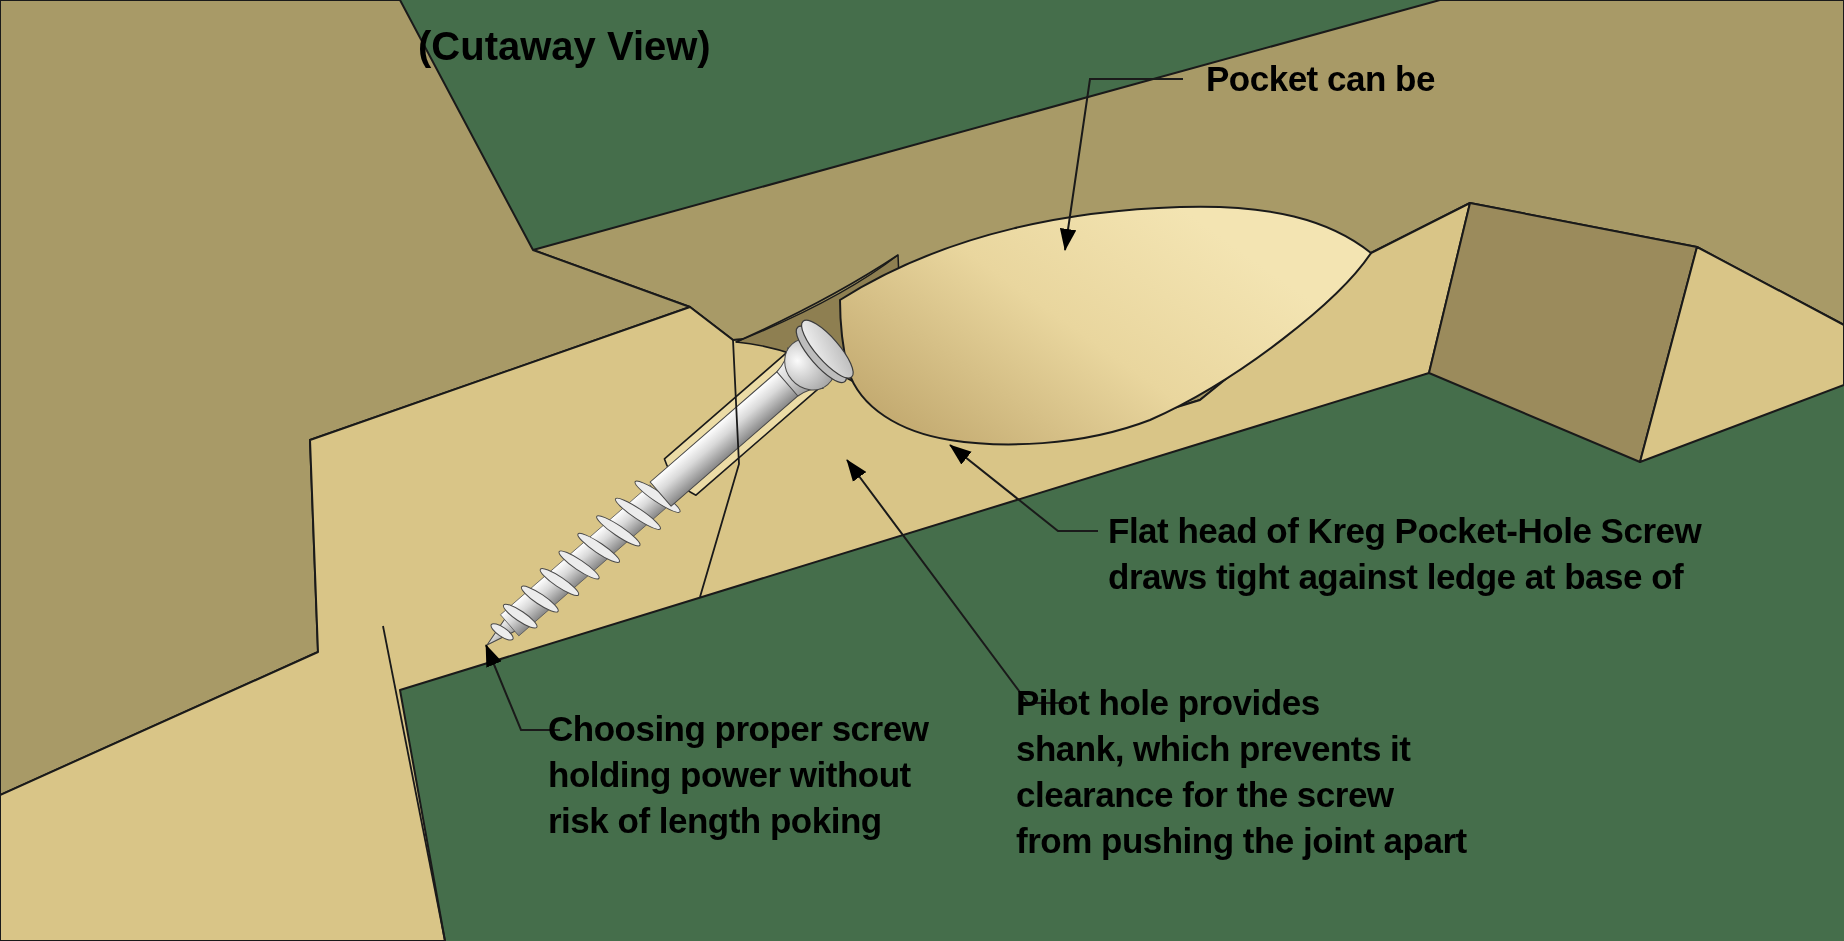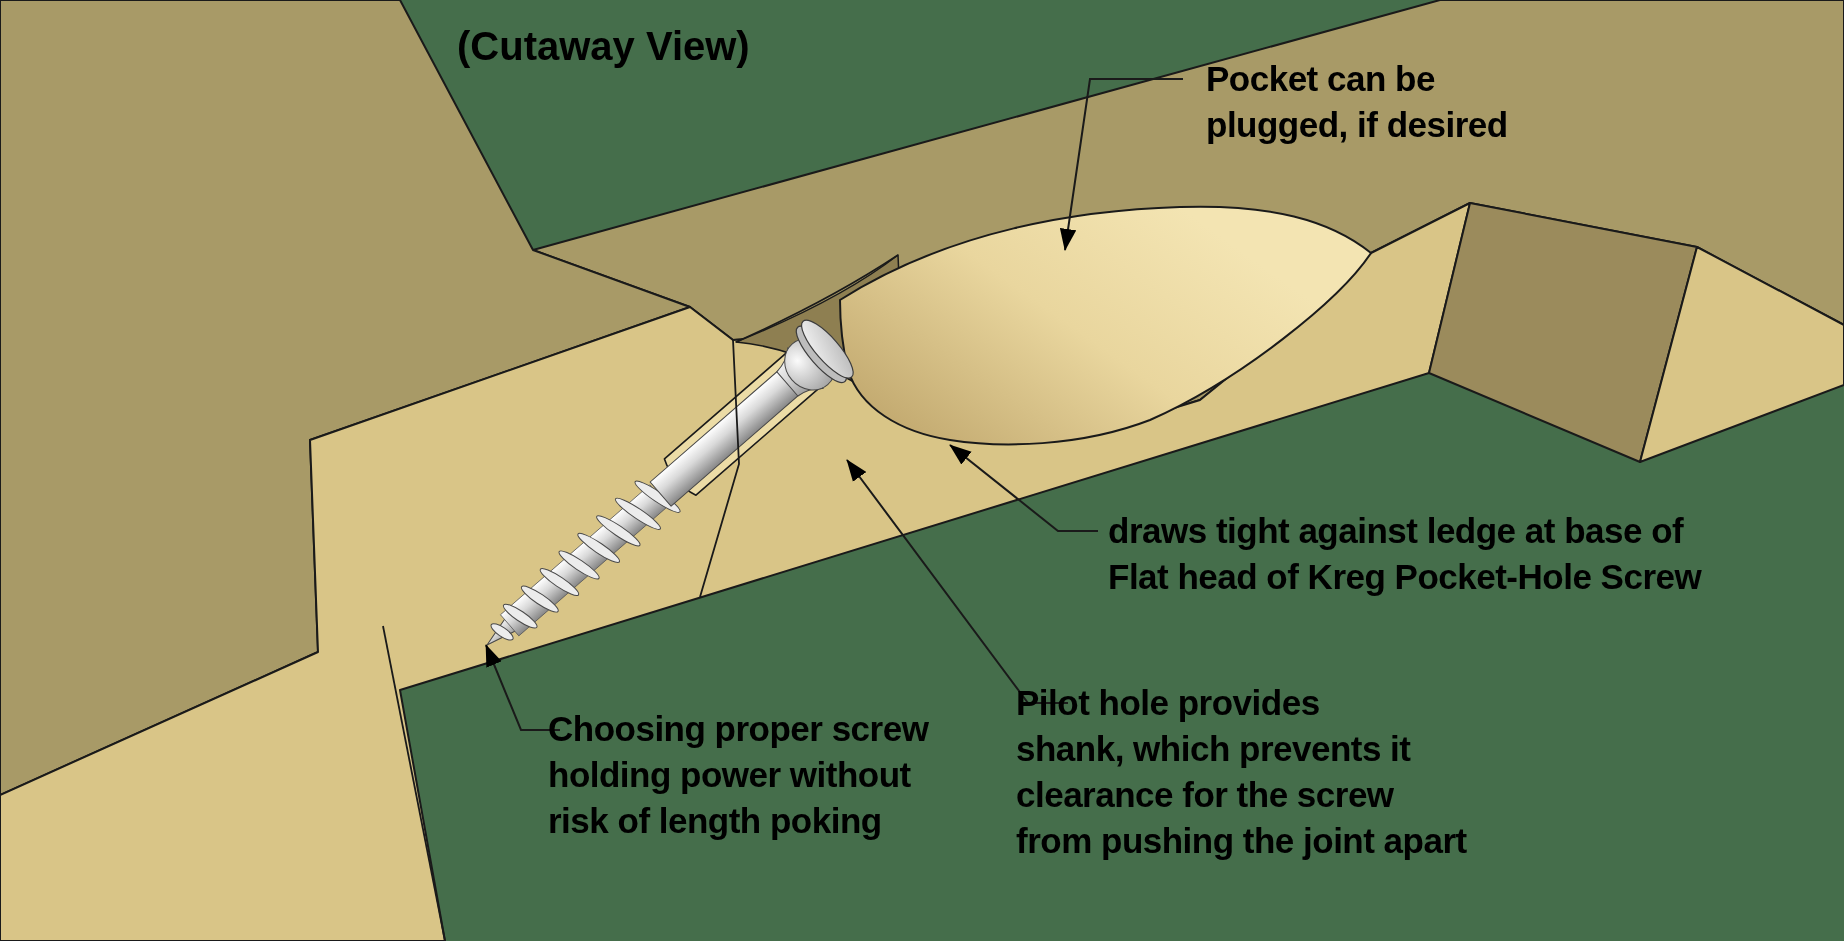--- a/index.html
+++ b/index.html
@@ -116,30 +116,29 @@
     <path d="M383,626 L445,941" fill="none" stroke="#1a1a1a" stroke-width="1.8"></path>
 
     <g fill="none" stroke="#1a1a1a" stroke-width="2">
       <path d="M1183,79 L1090,79 L1065,250" marker-end="url(#arrow)"></path>
       <path d="M1098,531 L1058,531 L950,445" marker-end="url(#arrow)"></path>
       <path d="M1068,703 L1028,703 L847,460" marker-end="url(#arrow)"></path>
       <path d="M560,730 L521,730 L486,645" marker-end="url(#arrow)"></path>
     </g>
   </svg>
 
-  <div class="title" style="left:418px;top:24px;margin-left:39px;">(Cutaway View)</div>
+  <div class="title" style="left:418px;top:24px;">(Cutaway View)</div>
 
   <div class="label" style="left:1206px;top:56px;">
     <div>Pocket can be</div>
-    <div>plugged, if desired</div>
   </div>
 
   <div class="label" style="left:1108px;top:508px;">
+    <div>Flat head of Kreg Pocket-Hole Screw</div>
     <div>draws tight against ledge at base of</div>
-    <div>Flat head of Kreg Pocket-Hole Screw</div>
   </div>
 
   <div class="label" style="left:1016px;top:680px;">
     <div>Pilot hole provides</div>
     <div>shank, which prevents it</div>
     <div>clearance for the screw</div>
     <div>from pushing the joint apart</div>
   </div>
 
   <div class="label" style="left:548px;top:706px;">

